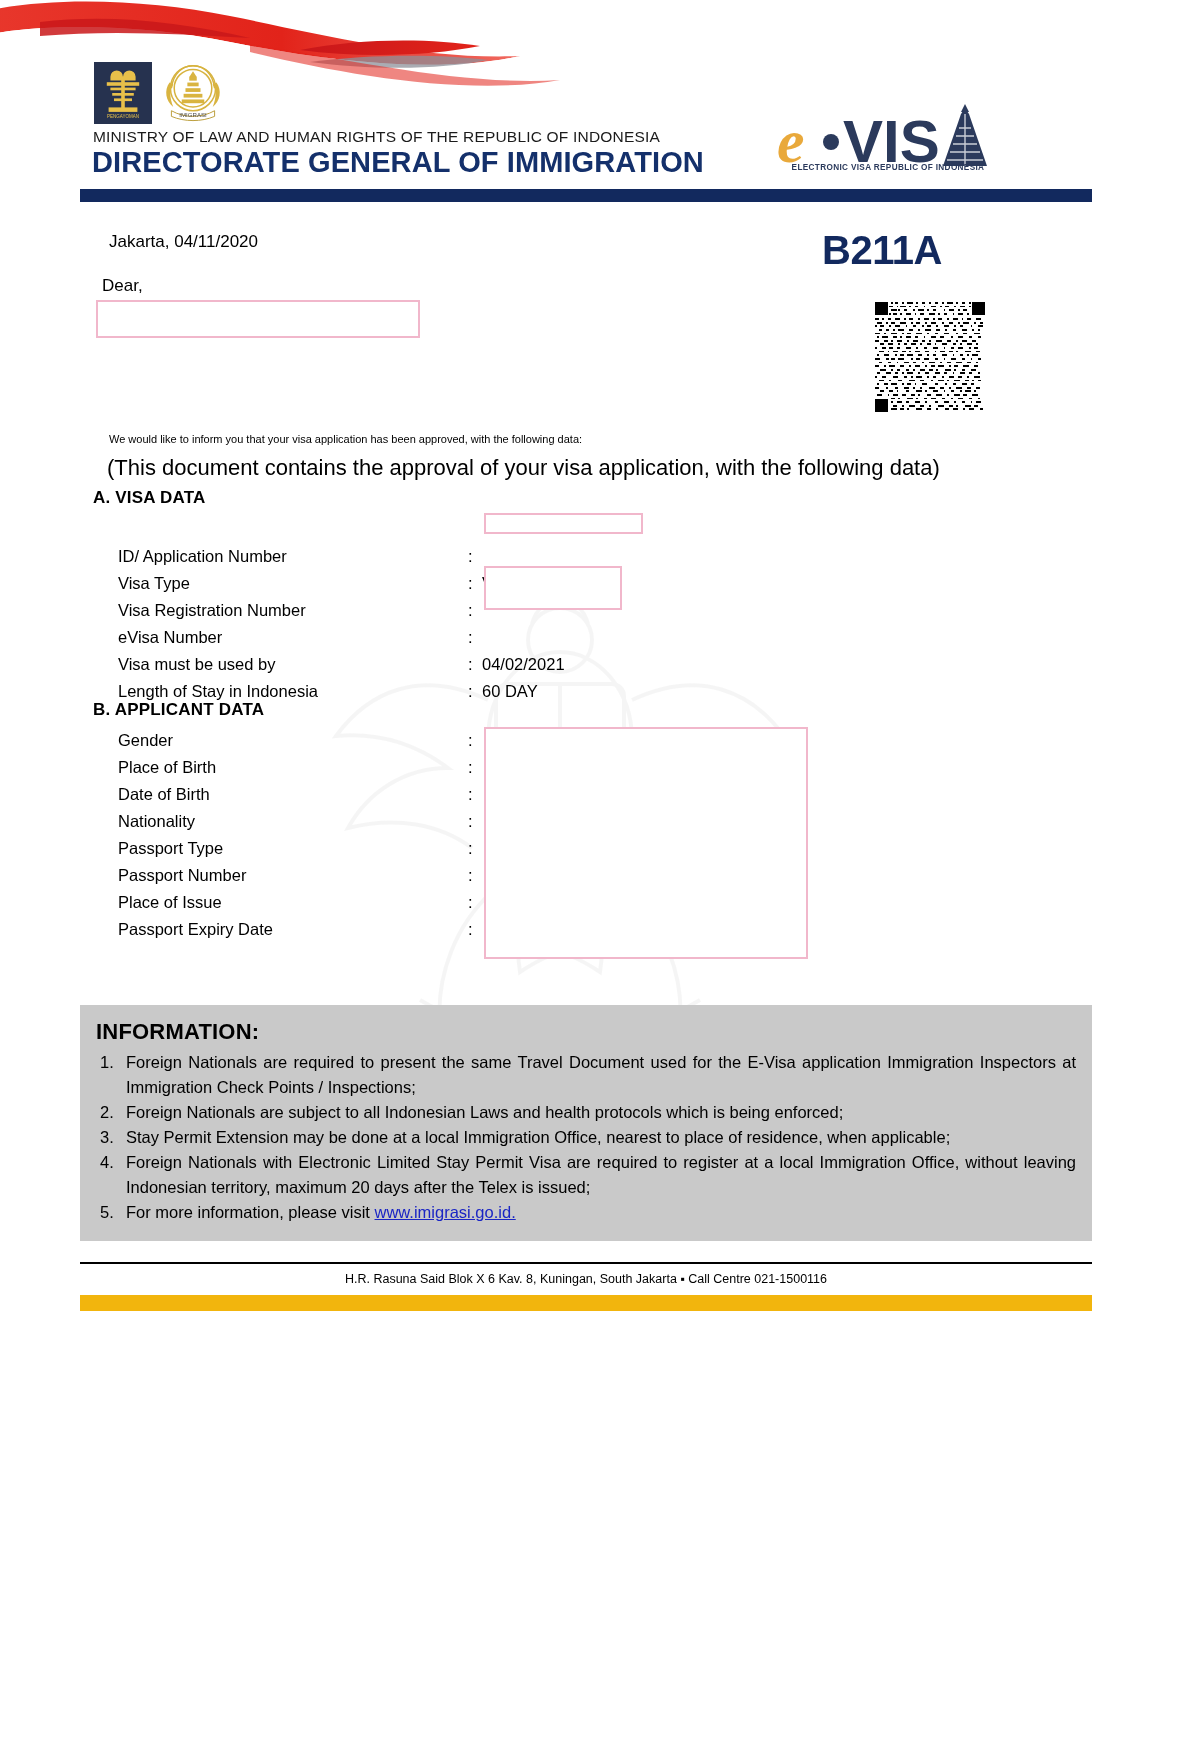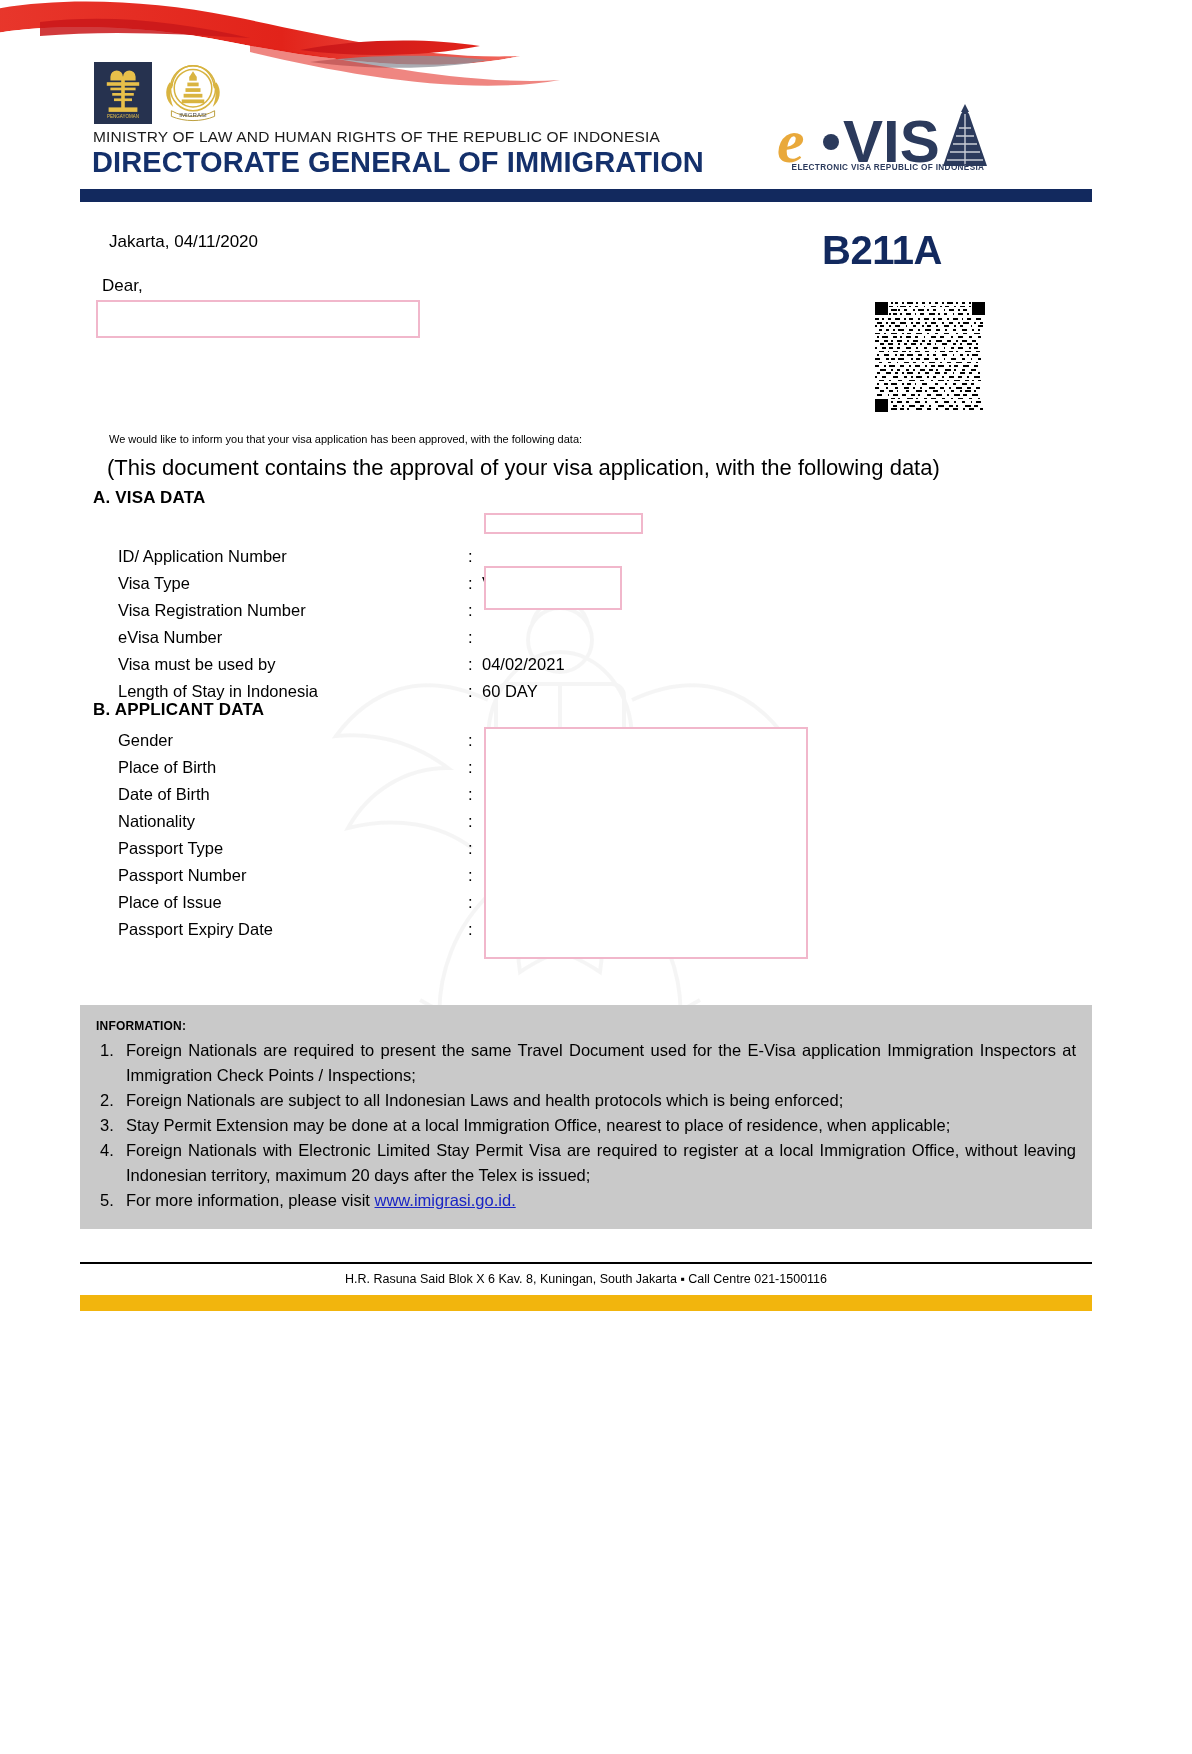--- a/index.html
+++ b/index.html
@@ -90,21 +90,21 @@
 
   
   .infobox{
     position:absolute;left:80px;top:1005px;
     width:1012px;
     background:#c9c9c9;
     padding:14px 16px 16px 16px;
     box-sizing:border-box;
     z-index:4;
   }
-  .info-head{font-size:12px;font-weight:bold;margin-bottom:5px;letter-spacing:.2px;}
+  .info-head{font-size:22px;font-weight:bold;margin-bottom:5px;letter-spacing:.2px;}
   .info-list{margin:0;padding:0;list-style:none;}
   .info-item{
     font-size:16.5px;line-height:25px;
     text-align:justify;
     padding-left:30px;position:relative;
     margin-bottom:0px;
   }
   .info-item .num{position:absolute;left:4px;top:0;}
   .info-item a{color:#1a25c4;text-decoration:underline;}
 

